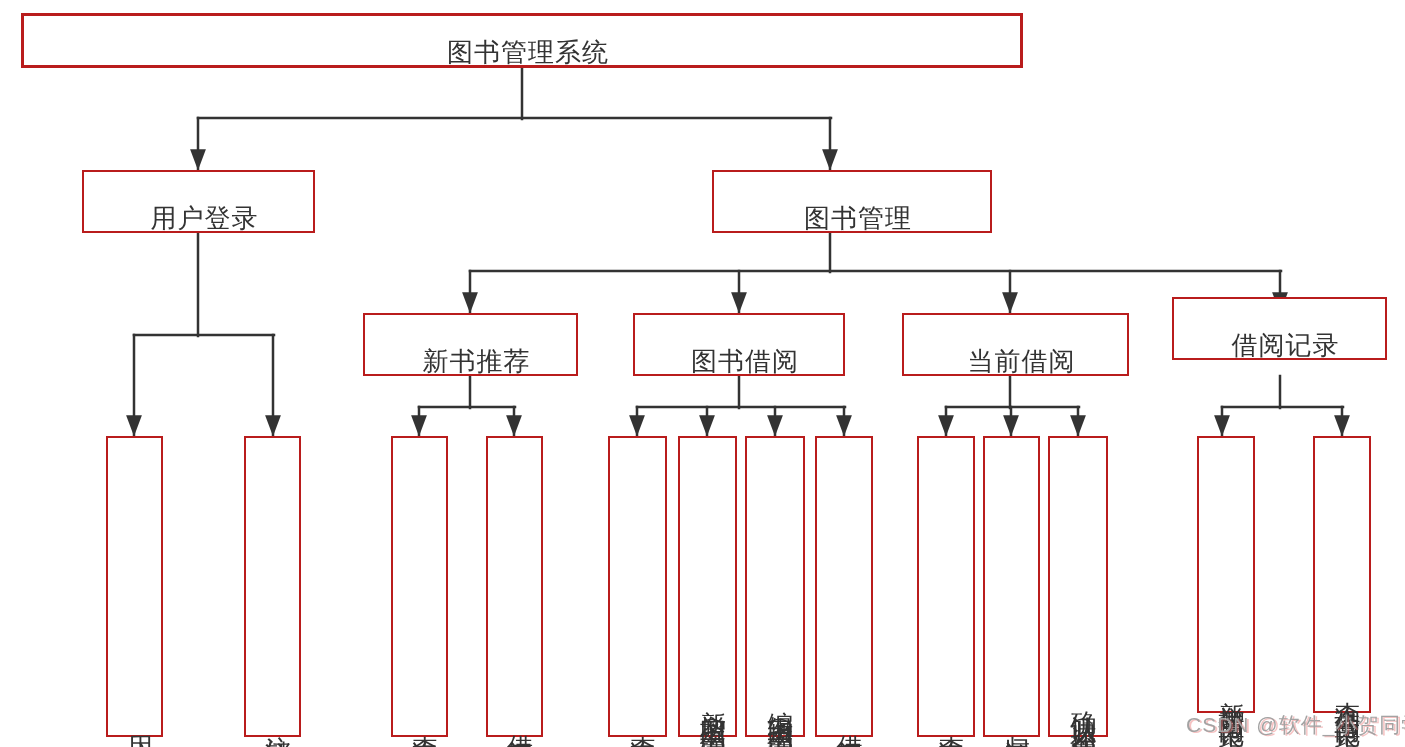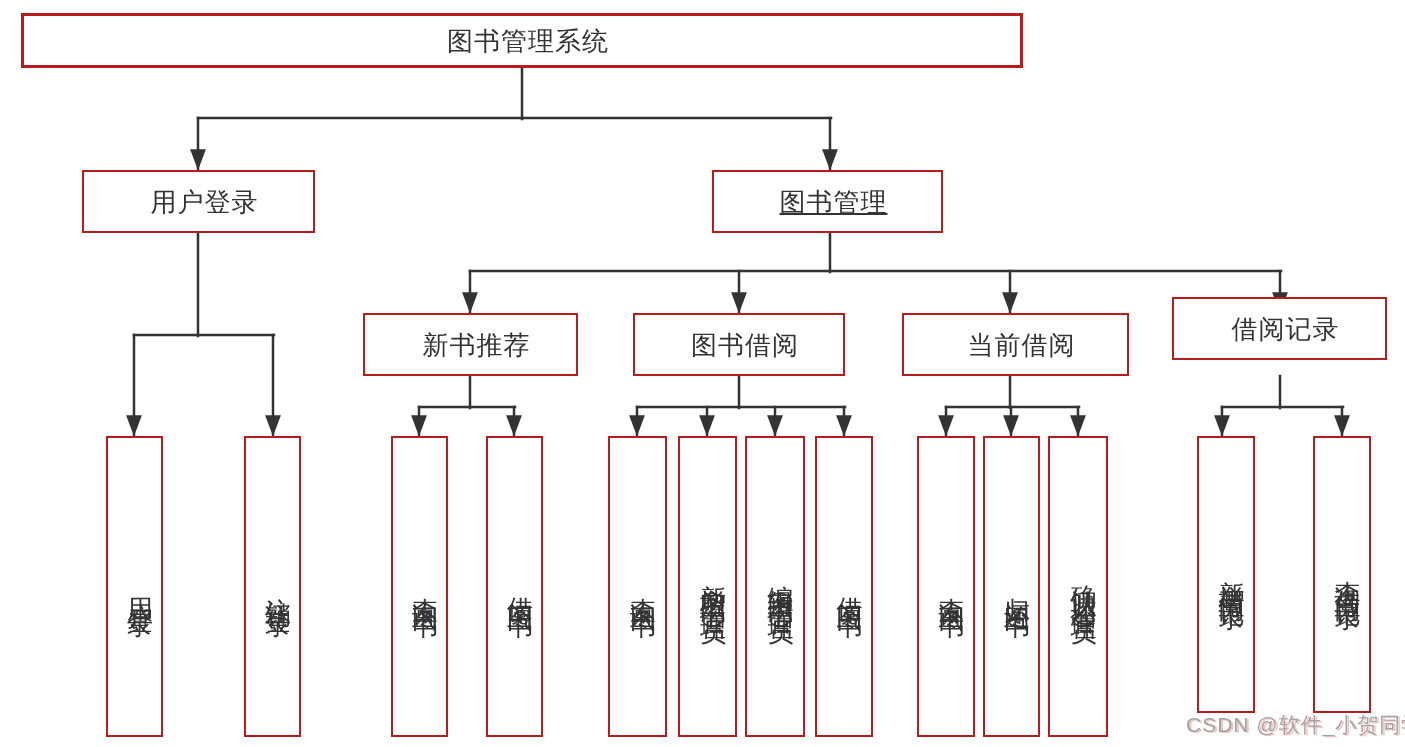--- a/index.html
+++ b/index.html
@@ -17,21 +17,21 @@
     left: 0; top: 0;
     width: 1405px; height: 747px;
     z-index: 1;
   }
   .box {
     position: absolute;
     box-sizing: border-box;
     background: #ffffff;
     border: 2px solid #b91c1c;
     display: flex;
-    align-items: center;
+    align-items: flex-end;
     justify-content: center;
     z-index: 2;
     padding-left: 12px;
   }
   .box.root { border-width: 3px; }
   .hlabel {
     font-size: 26px;
     letter-spacing: 1px;
     color: #333333;
     white-space: nowrap;
@@ -113,21 +113,21 @@
     </g>
   </svg>
 
   <div class="box root" style="left:21px; top:13px; width:1002px; height:55px;">
     <span class="hlabel">图书管理系统</span>
   </div>
 
   <div class="box" style="left:82px; top:170px; width:233px; height:63px;">
     <span class="hlabel">用户登录</span>
   </div>
-  <div class="box" style="left:712px; top:170px; width:231px; height:63px;text-decoration:underline;">
+  <div class="box" style="left:712px; top:170px; width:280px; height:63px;">
     <span class="hlabel">图书管理</span>
   </div>
 
   <div class="box" style="left:633px; top:313px; width:212px; height:63px;">
     <span class="hlabel">图书借阅</span>
   </div>
   <div class="box" style="left:363px; top:313px; width:215px; height:63px;">
     <span class="hlabel">新书推荐</span>
   </div>
   <div class="box" style="left:902px; top:313px; width:227px; height:63px;">

